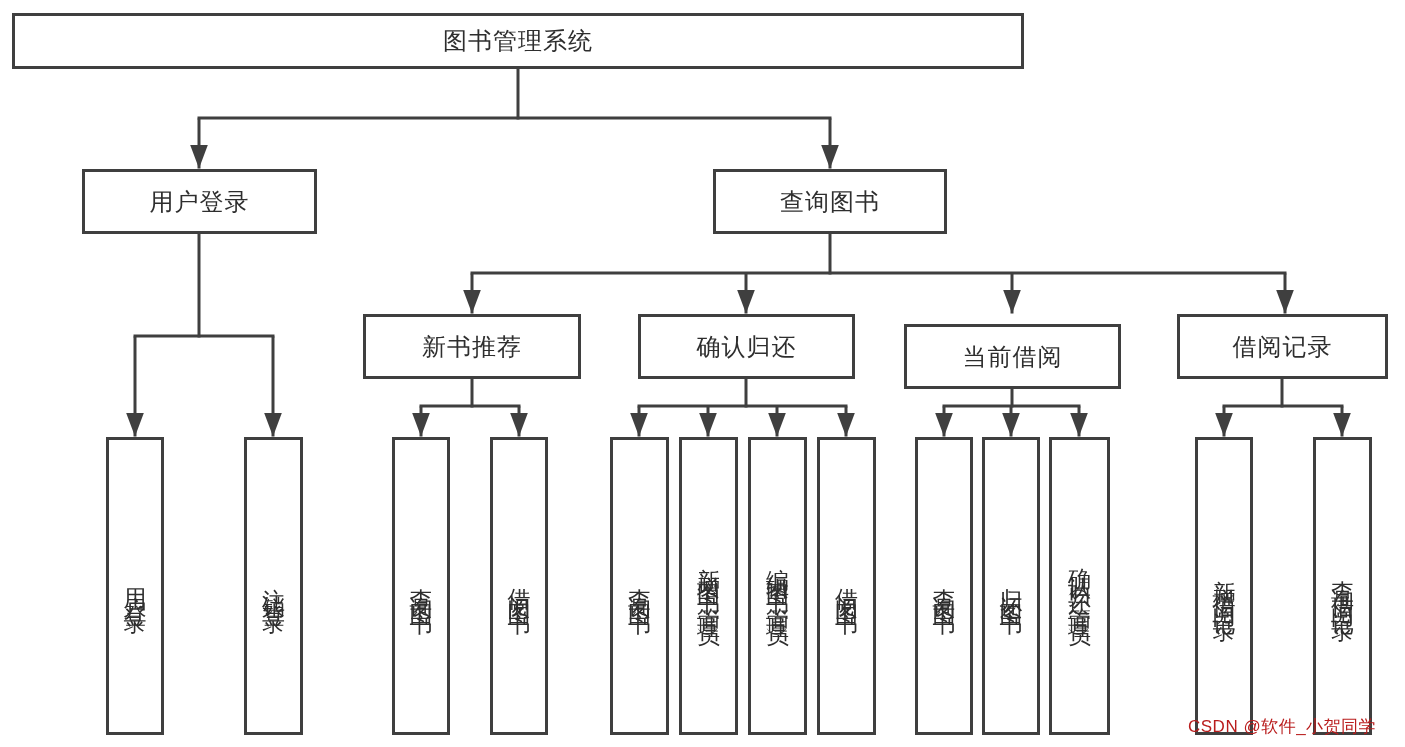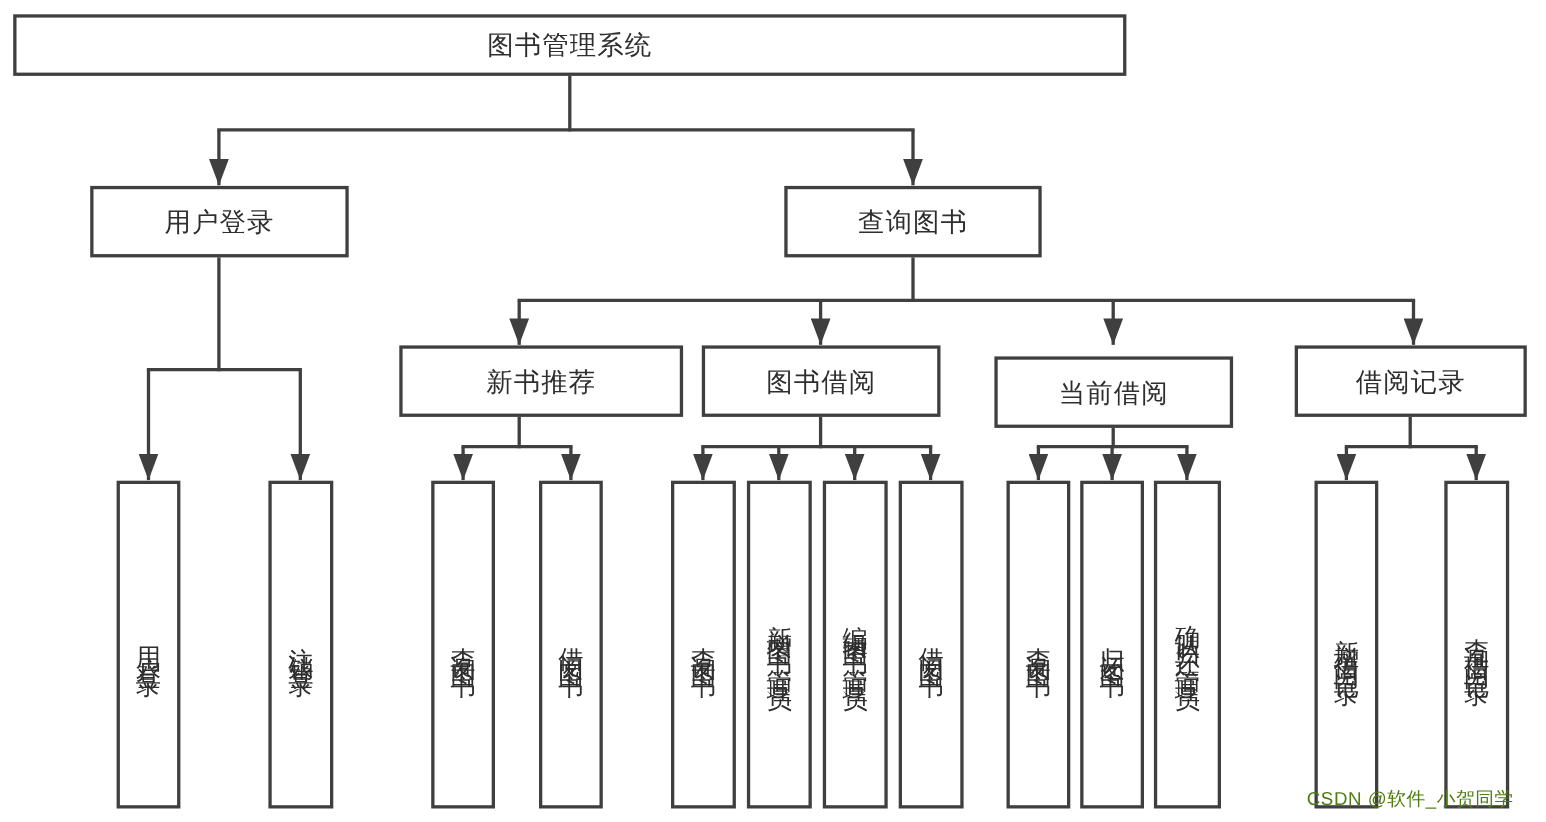--- a/index.html
+++ b/index.html
@@ -48,21 +48,21 @@
     font-size: 23px;
     line-height: 1;
     letter-spacing: 8px;
   }
   .watermark {
     position: absolute;
     left: 1188px;
     top: 715px;
     font-size: 17px;
     letter-spacing: 0.5px;
-    color: #4d7c0f;
+    color: #b91c1c;
     z-index: 3;
     white-space: nowrap;
   }
 </style>
 </head>
 <body>
 
 <div class="canvas">
 
   <svg class="connector-layer" viewBox="0 0 1405 747" xmlns="http://www.w3.org/2000/svg">
@@ -113,22 +113,22 @@
       <path d="M1224,408 V435" marker-end="url(#arw)"></path>
       <path d="M1342,408 V435" marker-end="url(#arw)"></path>
     </g>
   </svg>
 
   <div class="box" style="left:12px; top:13px; width:1012px; height:56px;">图书管理系统</div>
 
   <div class="box" style="left:82px; top:169px; width:235px; height:65px;">用户登录</div>
   <div class="box" style="left:713px; top:169px; width:234px; height:65px;">查询图书</div>
 
-  <div class="box" style="left:363px; top:314px; width:258px; height:65px;">新书推荐</div>
-  <div class="box" style="left:638px; top:314px; width:217px; height:65px;">图书借阅</div>
+  <div class="box" style="left:363px; top:314px; width:218px; height:65px;">新书推荐</div>
+  <div class="box" style="left:638px; top:314px; width:217px; height:65px;">确认归还</div>
   <div class="box" style="left:904px; top:324px; width:217px; height:65px;">当前借阅</div>
   <div class="box" style="left:1177px; top:314px; width:211px; height:65px;">借阅记录</div>
 
   <div class="leaf" style="left:106px; top:437px; width:58px; height:298px;">
     <span>用户登录</span>
   </div>
   <div class="leaf" style="left:244px; top:437px; width:59px; height:298px;">
     <span>注销登录</span>
   </div>
   <div class="leaf" style="left:392px; top:437px; width:58px; height:298px;">

